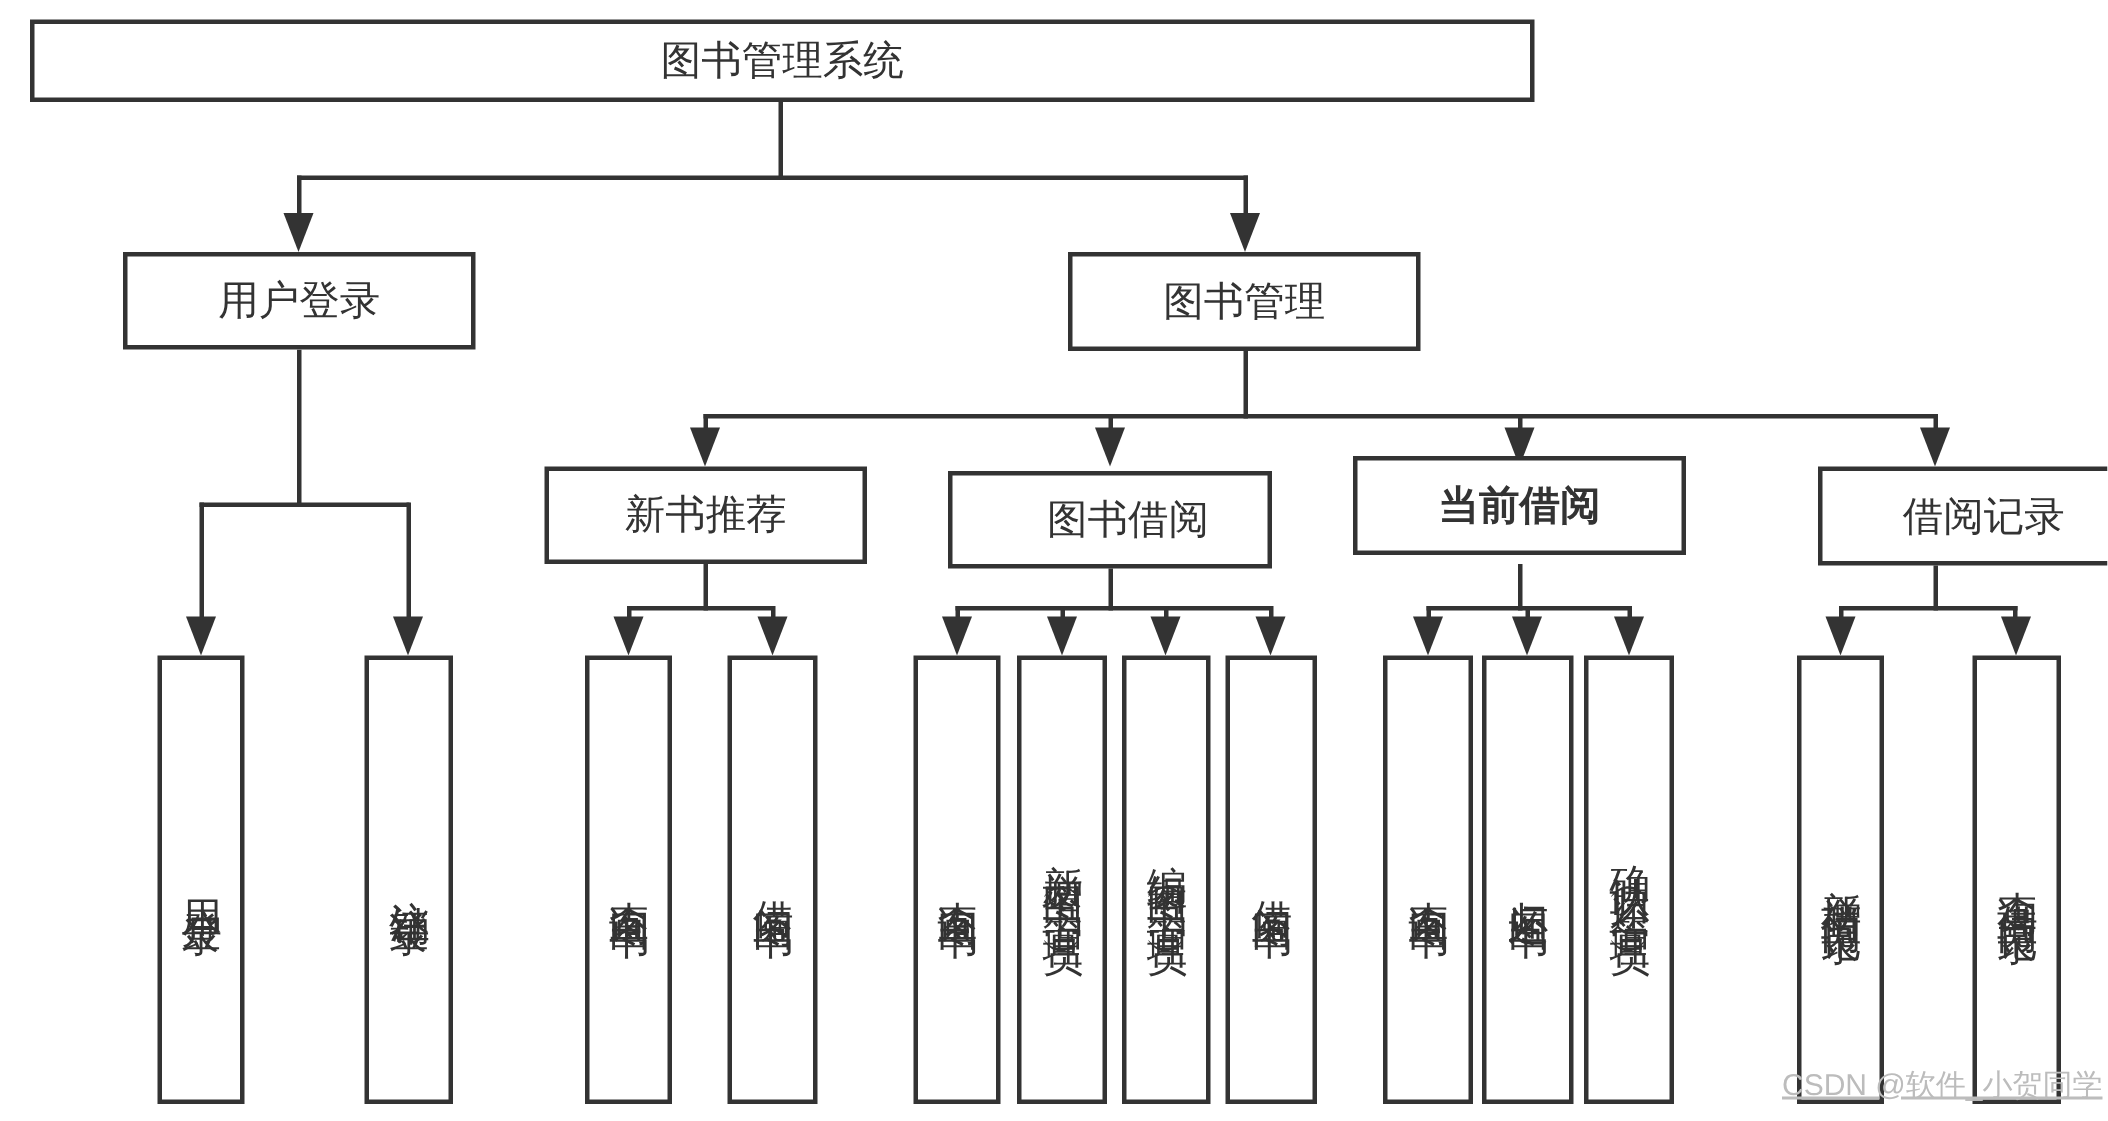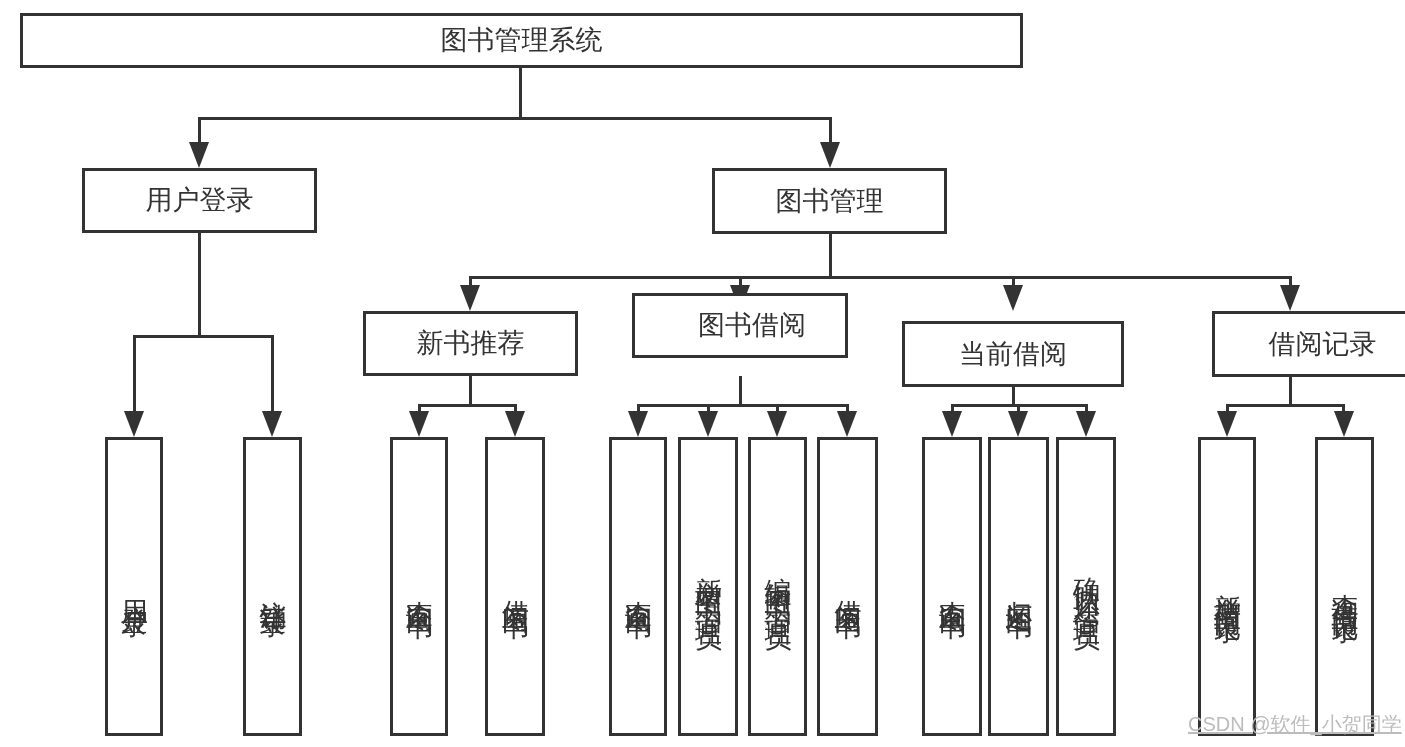--- a/index.html
+++ b/index.html
@@ -109,22 +109,22 @@
   <div class="arrow" style="left:1076px;top:411px;"></div>
   <div class="arrow" style="left:1217px;top:411px;"></div>
   <div class="arrow" style="left:1334px;top:411px;"></div>
 
   <div class="box" style="left:20px;top:13px;width:1003px;height:55px;">图书管理系统</div>
 
   <div class="box" style="left:82px;top:168px;width:235px;height:65px;">用户登录</div>
   <div class="box" style="left:712px;top:168px;width:235px;height:66px;">图书管理</div>
 
   <div class="box" style="left:363px;top:311px;width:215px;height:65px;">新书推荐</div>
-  <div class="box" style="left:632px;top:293px;width:216px;height:65px;padding-left:24px;">图书借阅</div>
-  <div class="box" style="left:902px;top:321px;width:222px;height:66px;">当前借阅</div>
+  <div class="box" style="left:632px;top:314px;width:216px;height:65px;padding-left:24px;">图书借阅</div>
+  <div class="box" style="left:902px;top:304px;width:222px;height:66px;font-weight:bold;">当前借阅</div>
   <div class="box" style="left:1180px;top:311px;width:221px;height:66px;margin-left:32px;">借阅记录</div>
 
   <div class="vbox ls4" style="left:105px;top:437px;width:58px;height:299px;">用户登录</div>
   <div class="vbox ls4" style="left:243px;top:437px;width:59px;height:299px;">注销登录</div>
 
   <div class="vbox ls4" style="left:390px;top:437px;width:58px;height:299px;">查询图书</div>
   <div class="vbox ls4" style="left:485px;top:437px;width:60px;height:299px;">借阅图书</div>
 
   <div class="vbox ls4" style="left:609px;top:437px;width:58px;height:299px;">查询图书</div>
   <div class="vbox ls7" style="left:678px;top:437px;width:60px;height:299px;">新增图书（管理员）</div>

